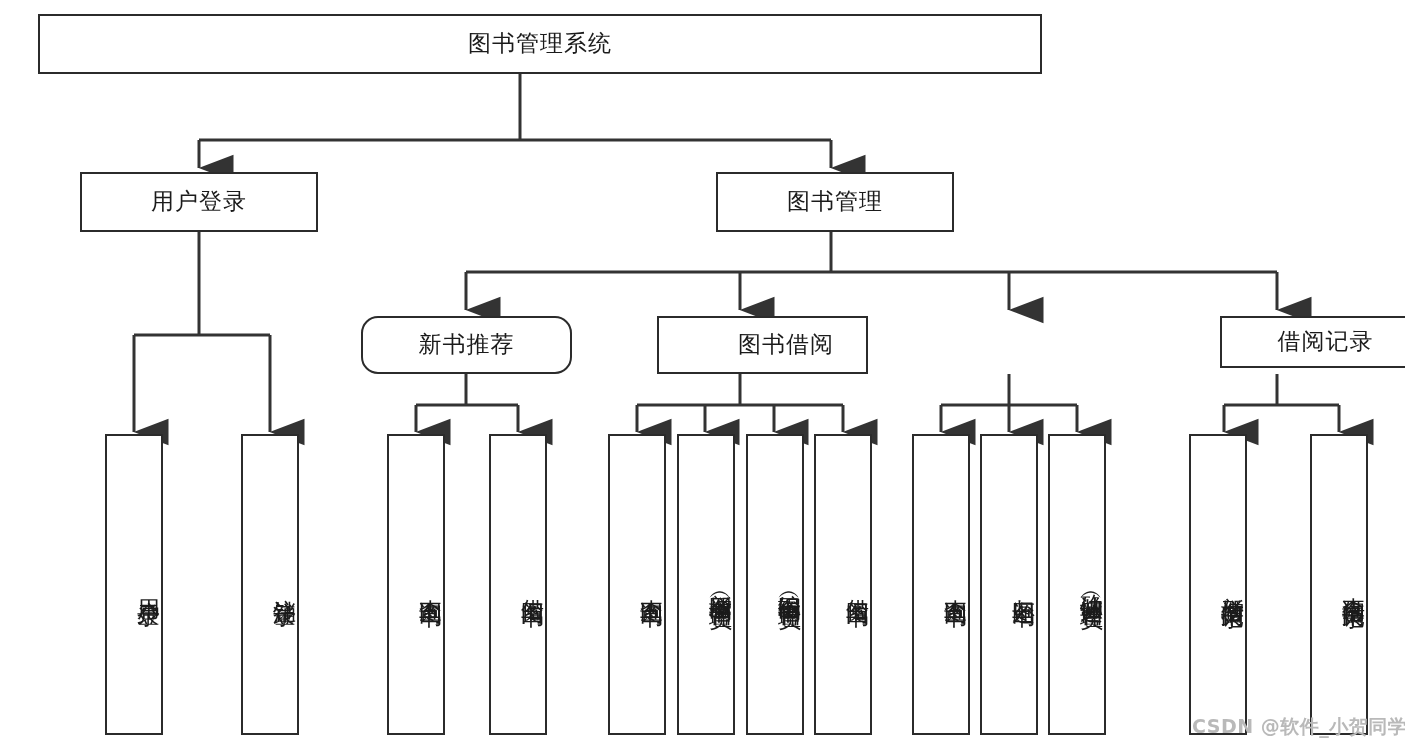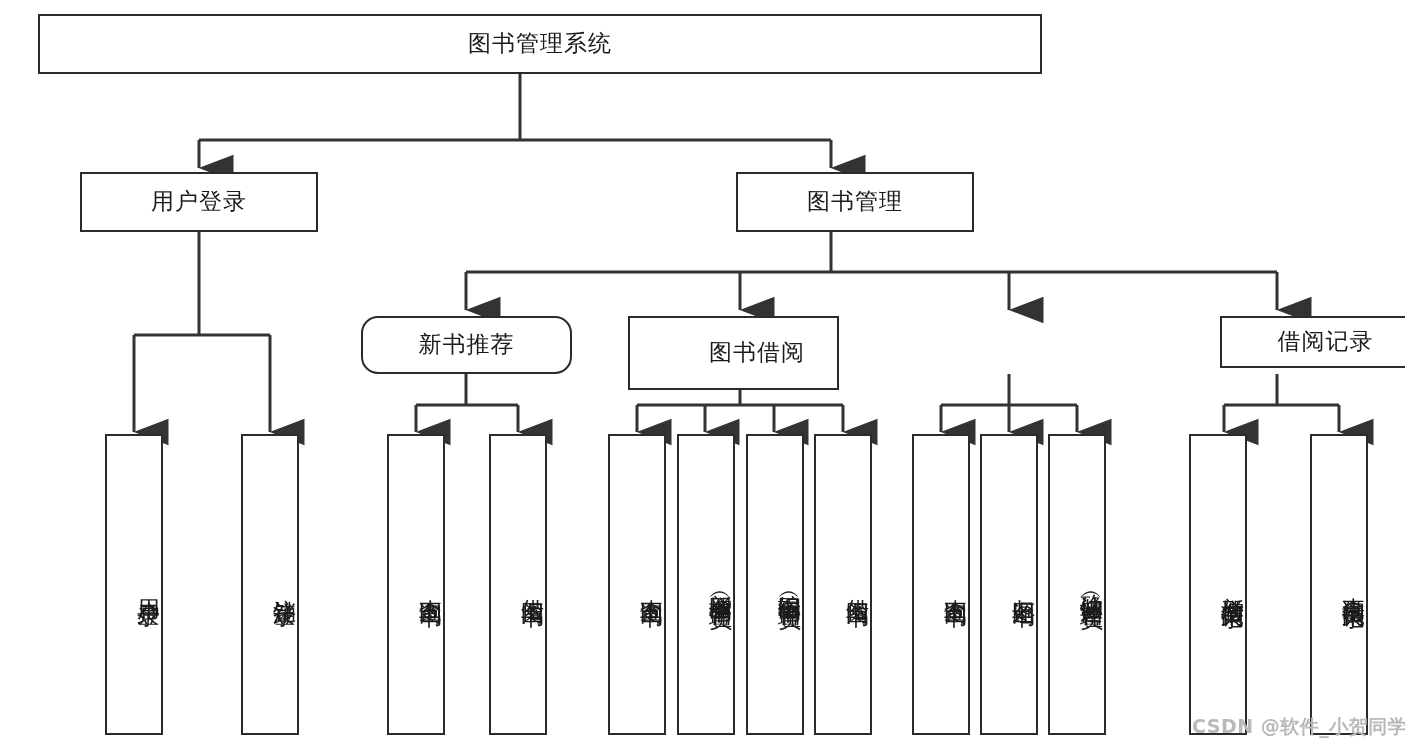--- a/index.html
+++ b/index.html
@@ -122,25 +122,25 @@
       <path d="M1224,405 L1339,405"></path>
       <path d="M1224,405 L1224,432" marker-end="url(#arrow)"></path>
       <path d="M1339,405 L1339,432" marker-end="url(#arrow)"></path>
     </g>
   </svg>
 
   <div class="node horiz node-l1" style="left:18px; top:14px; width:1004px; height:60px;margin-left:20px;">图书管理系统</div>
 
   <div class="node horiz" style="left:80px; top:172px; width:238px; height:60px;">用户登录</div>
 
-  <div class="node horiz" style="left:736px; top:172px; width:238px; height:60px;">图书管理</div>
+  <div class="node horiz" style="left:716px; top:172px; width:238px; height:60px;">图书管理</div>
 
   <div class="node horiz" style="left:361px; top:316px; width:211px; height:58px;border-radius:17px;">新书推荐</div>
 
-  <div class="node horiz" style="left:628px; top:316px; width:211px; height:74px;padding-left:47px;">图书借阅</div>
+  <div class="node horiz" style="left:657px; top:316px; width:211px; height:58px;padding-left:47px;">图书借阅</div>
 
 
   <div class="node horiz" style="left:1220px; top:316px; width:211px; height:52px;">借阅记录</div>
 
   <div class="node vert" style="left:105px; top:434px; width:58px; height:301px;">
     <span class="vlabel">用户登录</span>
   </div>
   <div class="node vert" style="left:241px; top:434px; width:58px; height:301px;">
     <span class="vlabel">注销登录</span>
   </div>

